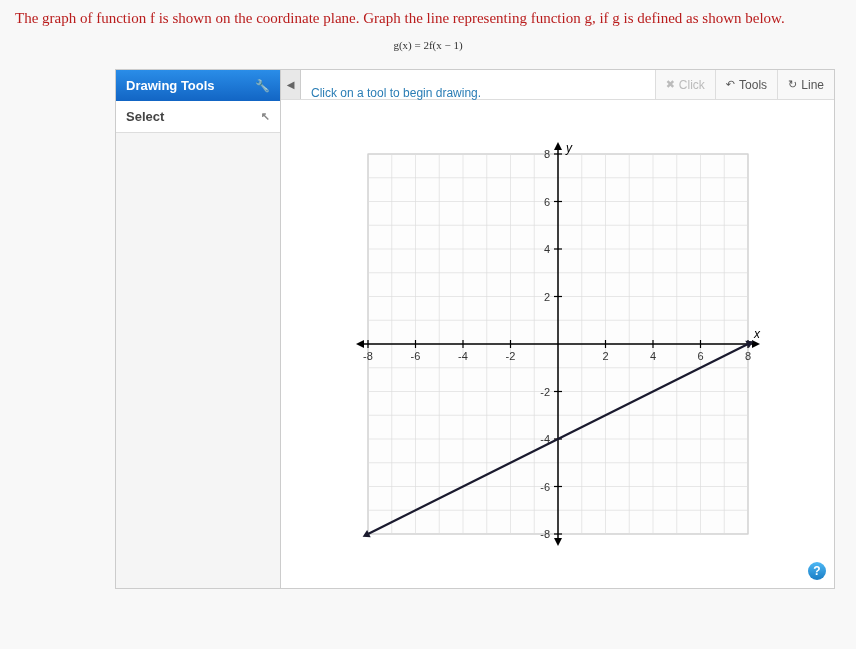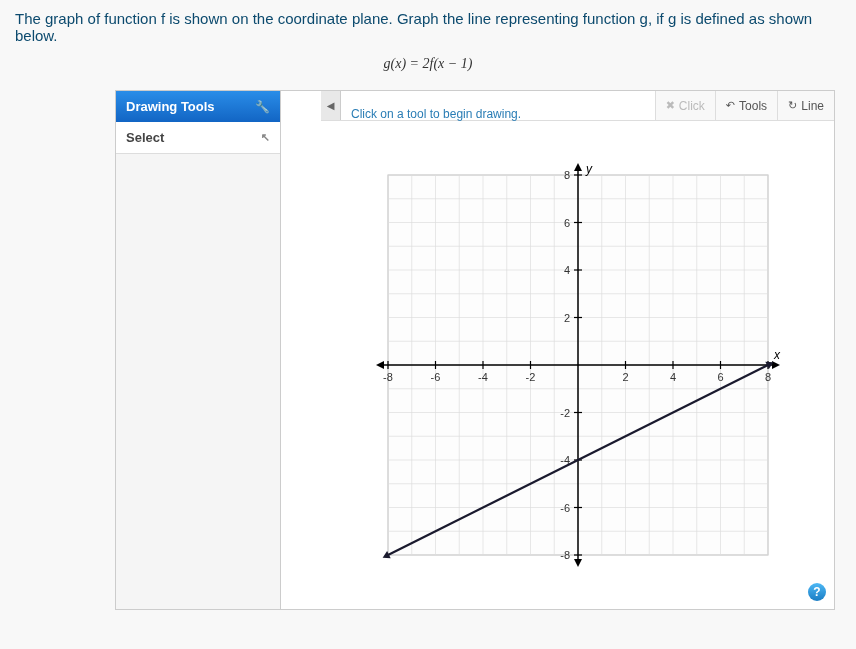--- a/index.html
+++ b/index.html
@@ -8,37 +8,36 @@
       background: #f8f8f8;
       width: 856px;
       height: 649px;
       padding: 10px 15px;
       font-size: 14px;
       color: #333;
     }
     .problem-text {
       margin-bottom: 12px;
       font-size: 15px;
-      color: #0c4a6e;
+      color: #b91c1c;
+      font-family: Liberation Serif, serif;
     }
     .equation {
       text-align: center;
-      font-style: italic;
-      font-size: 14px;
+      font-size: 11px;
       margin-bottom: 18px;
       font-family: 'Times New Roman', serif;
     }
     .main-container {
       display: flex;
       border: 1px solid #ccc;
       background: #fff;
       height: 520px;
       margin-left: 100px;
       width: 720px;
-      gap: 40px;
     }
     .left-panel {
       width: 165px;
       border-right: 1px solid #ccc;
       background: #f5f5f5;
     }
     .tools-header {
       background: linear-gradient(to bottom, #2a8de8, #1265c4);
       color: #fff;
       padding: 8px 10px;

